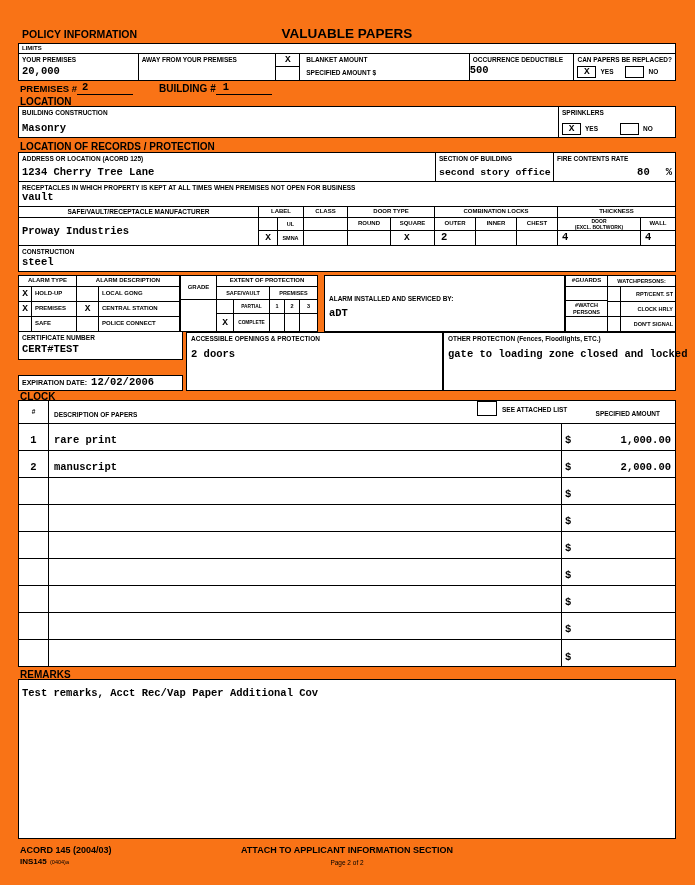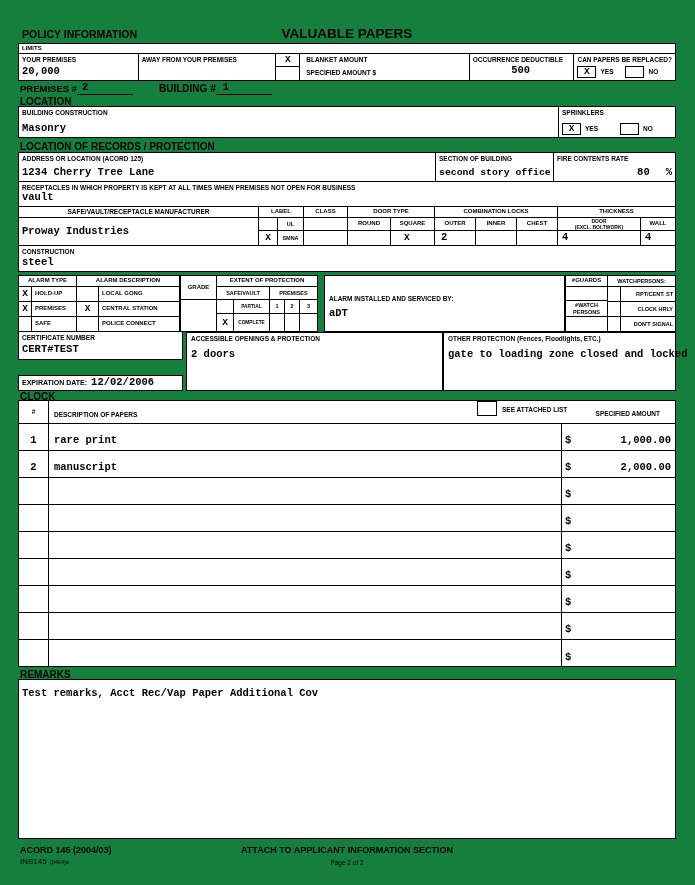--- a/index.html
+++ b/index.html
@@ -1,18 +1,18 @@
 <!DOCTYPE html>
 <html><head>
 <meta charset="utf-8">
 <style>
 *{box-sizing:border-box;margin:0;padding:0}
 html,body{background:#fff}
 body{width:695px;height:885px;font-family:"Liberation Sans",sans-serif;color:#000}
-#pg{width:695px;height:885px;padding:17px 19px 0 18px;background:#15803d;overflow:hidden}
+#pg{width:695px;height:885px;padding:17px 19px 0 18px;background:#f97316;overflow:hidden}
 .sec{font-weight:700;font-size:10px;white-space:nowrap}
 .lbl{font-weight:700;font-size:6.5px;line-height:1.25;white-space:nowrap}
 .t5{font-size:5.5px}
 .t6{font-size:6px}
 .val{font-family:"Liberation Mono","DejaVu Sans Mono",monospace;font-weight:700;font-size:10.5px;line-height:1.1;white-space:pre}
 .xm{font-family:"Liberation Mono","DejaVu Sans Mono",monospace;font-weight:700;font-size:9.5px;line-height:1}
 .box{border:1px solid #000;background:#fff}
 .r{display:flex}
 .col{display:flex;flex-direction:column}
 .br{border-right:1px solid #000}
@@ -56,21 +56,21 @@
           <span class="xm">X</span>
         </div>
         <div style="flex:1"></div>
       </div>
       <div class="col br" style="width:170px;justify-content:space-around;padding-left:6px">
         <span class="lbl">BLANKET AMOUNT</span>
         <span class="lbl">SPECIFIED AMOUNT $</span>
       </div>
       <div class="br" style="width:105px;position:relative">
         <span class="lbl abs" style="top:2px;left:3px">OCCURRENCE DEDUCTIBLE</span>
-        <span class="val abs" style="bottom:3px;left:0;right:2px;text-align:center">500</span>
+        <span class="val abs" style="bottom:3px;left:0;right:2px;text-align:left">500</span>
       </div>
       <div class="cell" style="flex:1">
         <span class="lbl">CAN PAPERS BE REPLACED?</span>
         <div class="r" style="align-items:center;gap:4px">
           <span class="ynbox">
               <span class="xm">X</span>
             </span>
           <span class="lbl">YES</span>
           <span class="ynbox" style="margin-left:8px"></span>
           <span class="lbl">NO</span>
@@ -503,18 +503,18 @@
   </div>
 
   <div class="sec" style="height:10px;margin-top:2px;padding-left:2px">REMARKS</div>
   <div class="box" style="height:160px;padding:2px 3px">
     <span class="val">Test remarks, Acct Rec/Vap Paper Additional Cov</span>
   </div>
 
   <div style="position:relative;margin-top:6px;height:26px">
     <span style="position:absolute;left:2px;top:0;font-weight:700;font-size:9px">ACORD 145 (2004/03)</span>
     <span style="position:absolute;left:0;right:0;top:0;text-align:center;font-weight:700;font-size:9px">ATTACH TO APPLICANT INFORMATION SECTION</span>
-    <span style="position:absolute;left:2px;top:12px;font-weight:400;font-size:8px">INS145</span>
+    <span style="position:absolute;left:2px;top:12px;font-weight:700;font-size:8px">INS145</span>
     <span style="position:absolute;left:32px;top:14px;font-size:5.5px">(0404)a</span>
     <span style="position:absolute;left:0;right:0;top:14px;text-align:center;font-size:6.5px">Page 2 of 2</span>
   </div>
 
 </div>
 
 </body></html>

